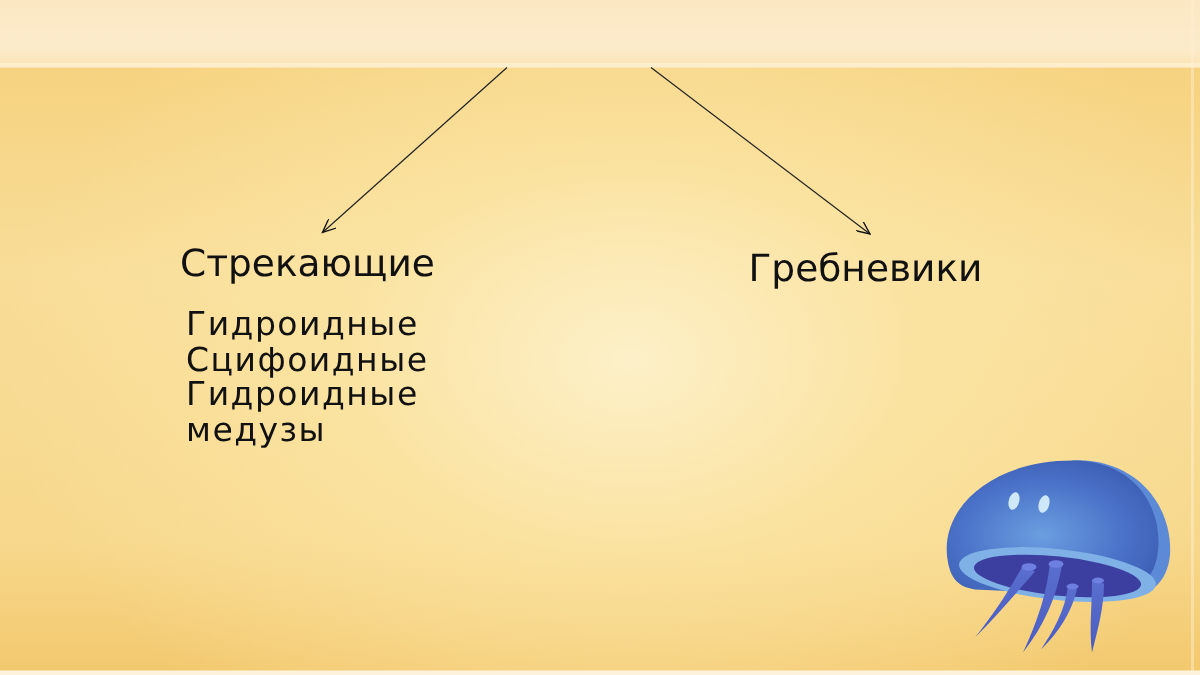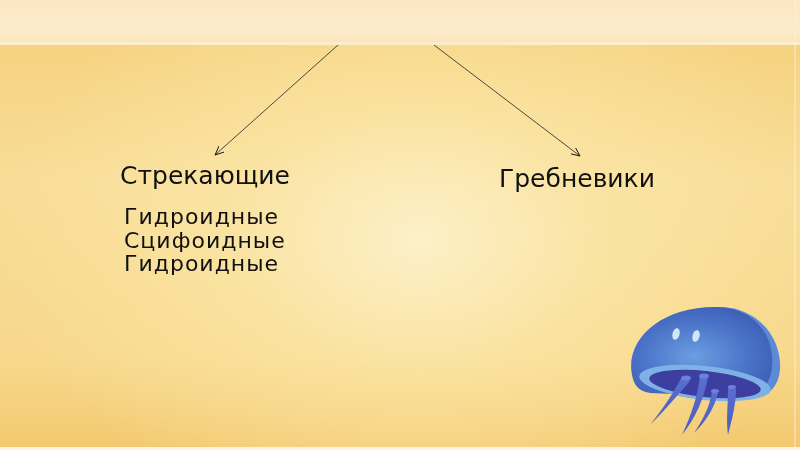--- a/index.html
+++ b/index.html
@@ -43,20 +43,21 @@
     </defs>
     <line x1="338" y1="45" x2="215" y2="155" stroke="#222" stroke-width="0.8" marker-end="url(#ah)"></line>
     <line x1="434" y1="45" x2="580" y2="156" stroke="#222" stroke-width="0.8" marker-end="url(#ah)"></line>
   </svg>
 
   <div class="branch branch-left">Стрекающие</div>
   <ul class="sublist">
     <li>Гидроидные</li>
     <li>Сцифоидные</li>
     <li>Гидроидные</li>
+    <li>медузы</li>
   </ul>
 
   <div class="branch branch-right">Гребневики</div>
 
   <svg class="jelly" width="180" height="150" viewBox="0 0 180 150">
     <defs>
       <radialGradient id="bell" cx="0.45" cy="0.55" r="0.65">
         <stop offset="0" stop-color="#6b9ee0"></stop>
         <stop offset="0.6" stop-color="#4a72c8"></stop>
         <stop offset="1" stop-color="#3a5bb0"></stop>

